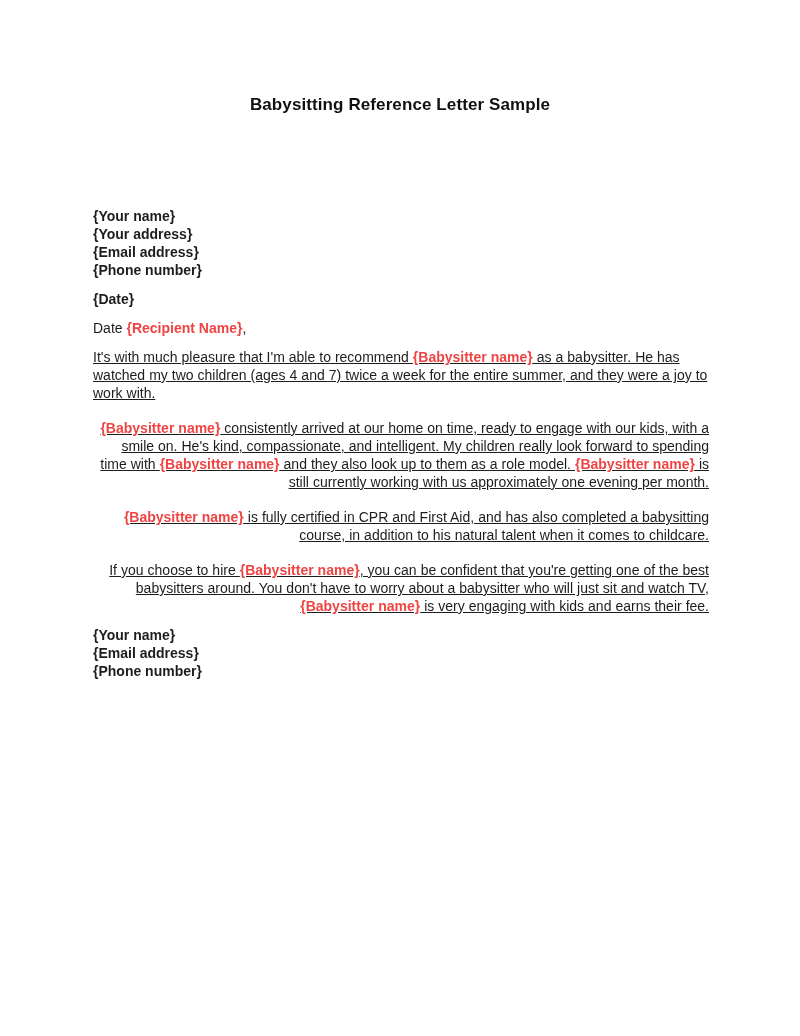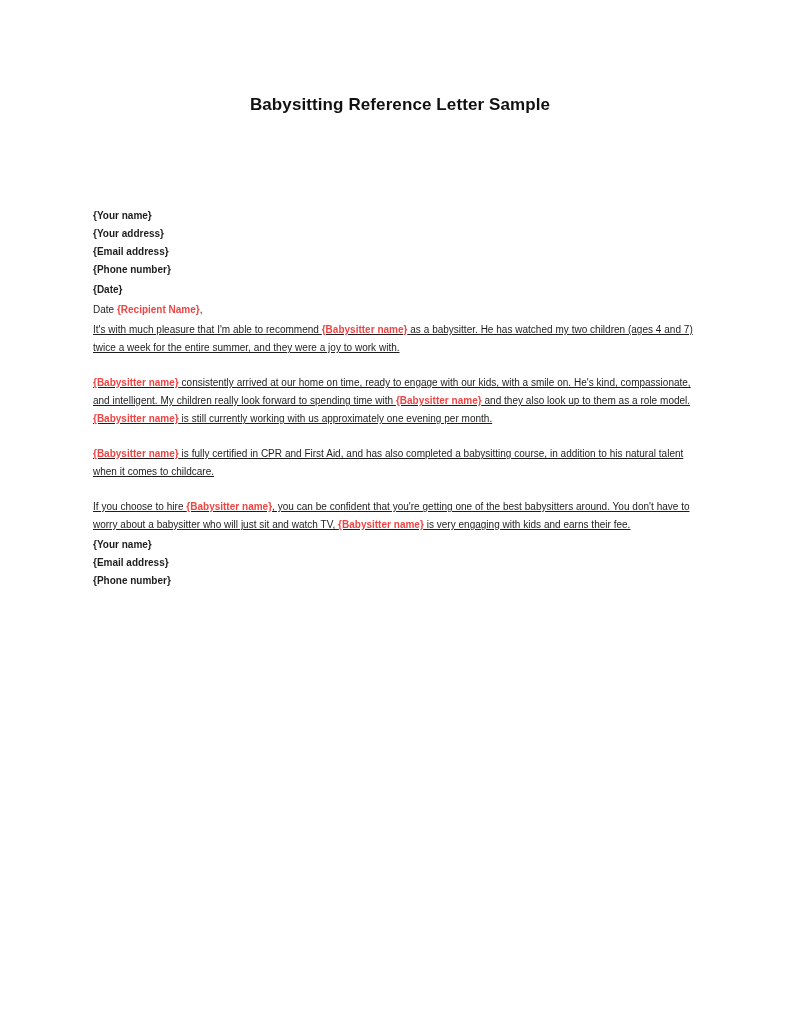--- a/index.html
+++ b/index.html
@@ -36,42 +36,43 @@
     letter-spacing: 0.1px;
     color: #111111;
     line-height: 1.25;
   }
 
   .letter-body {
     position: absolute;
     top: 207px;
     left: 93px;
     width: 616px;
-    font-size: 10px;
+    font-size: 14px;
     line-height: 18px;
     color: #1d1d1d;
   }
 
   .block {
     margin: 0;
   }
 
   .block + .block {
-    margin-top: 2px;
+    margin-top: 11px;
   }
 
   .para {
     margin: 0;
     text-align: left;
     word-spacing: 0.1px;
     text-decoration: underline;
   }
 
   .para + .para {
     margin-top: 17px;
+    text-align: right;
   }
 
   .addr-line {
     display: block;
     font-weight: bold;
   }
 
   b, .ph {
     font-weight: bold;
     color: #ef4444;

